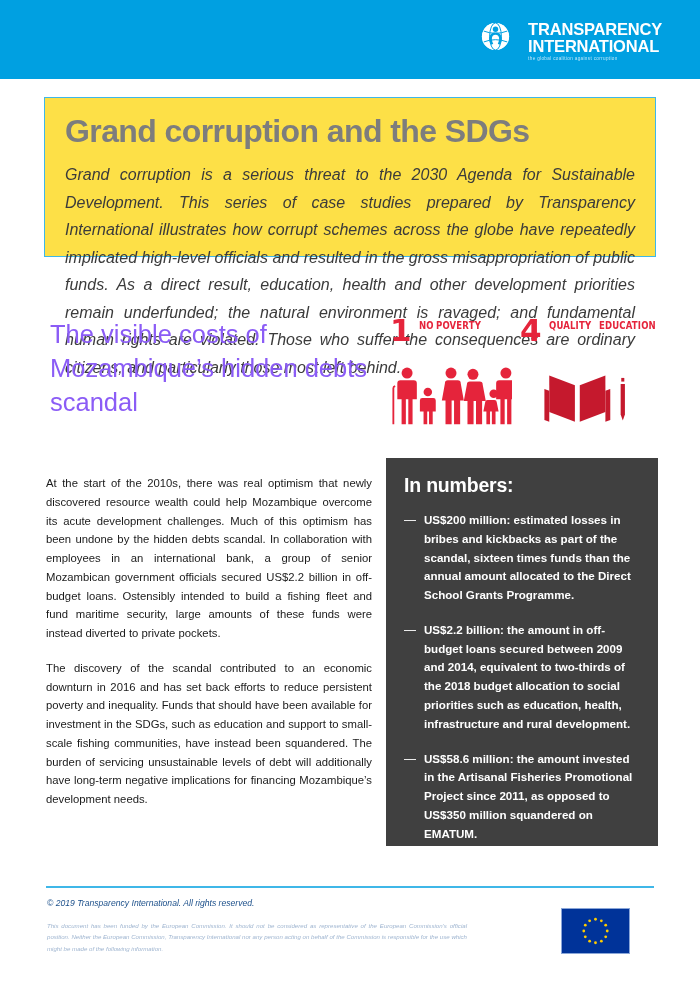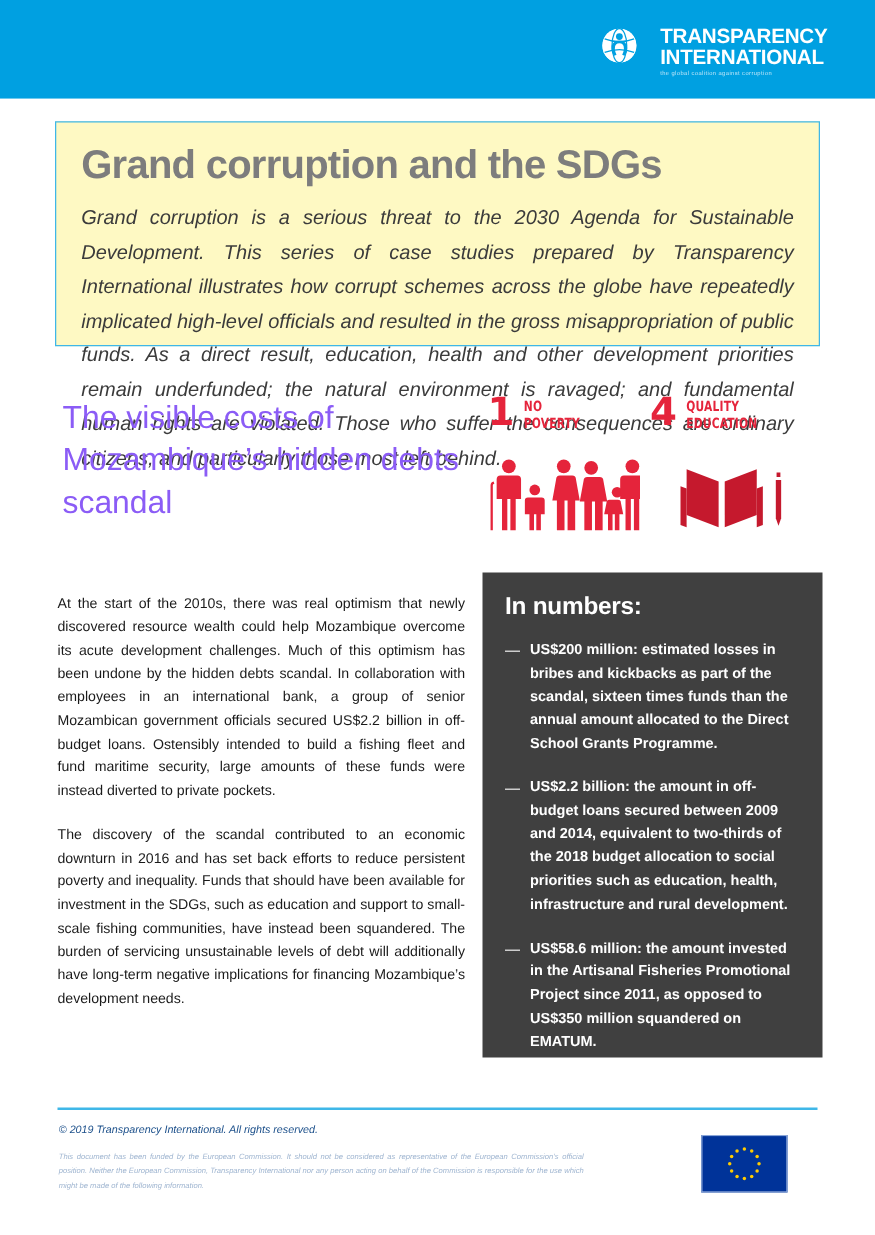--- a/index.html
+++ b/index.html
@@ -63,24 +63,24 @@
     height: 3px;
     background: #ffffff;
   }
 
   
   .title-card {
     position: absolute;
     left: 44px;
     top: 97px;
     width: 612px;
-    height: 180px;
+    height: 160px;
     border: 1.5px solid #3fb7e8;
     box-sizing: border-box;
-    background: #fef9c3;
+    background: #fde047;
     padding: 16px 20px 12px 20px;
   }
   .doc-title {
     font-size: 32px;
     font-weight: bold;
     color: #7d7d7d;
     letter-spacing: -0.6px;
     margin: 0 0 12px 0;
     line-height: 1.1;
   }
@@ -124,21 +124,20 @@
   }
   .sdg-num {
     font-size: 31px;
     font-weight: bold;
     color: #e5243b;
     line-height: 0.82;
     font-family: "DejaVu Sans", sans-serif;
   }
   .sdg-words {
     display: flex;
-    flex-direction: column;
     padding-top: 1px;
   }
   .sdg-word {
     font-size: 11.3px;
     font-weight: bold;
     color: #e5243b;
     letter-spacing: 0.2px;
     line-height: 1.17;
     font-family: "DejaVu Sans Condensed", "Liberation Sans Narrow", "Liberation Sans", sans-serif;
     transform: scaleX(0.84);

